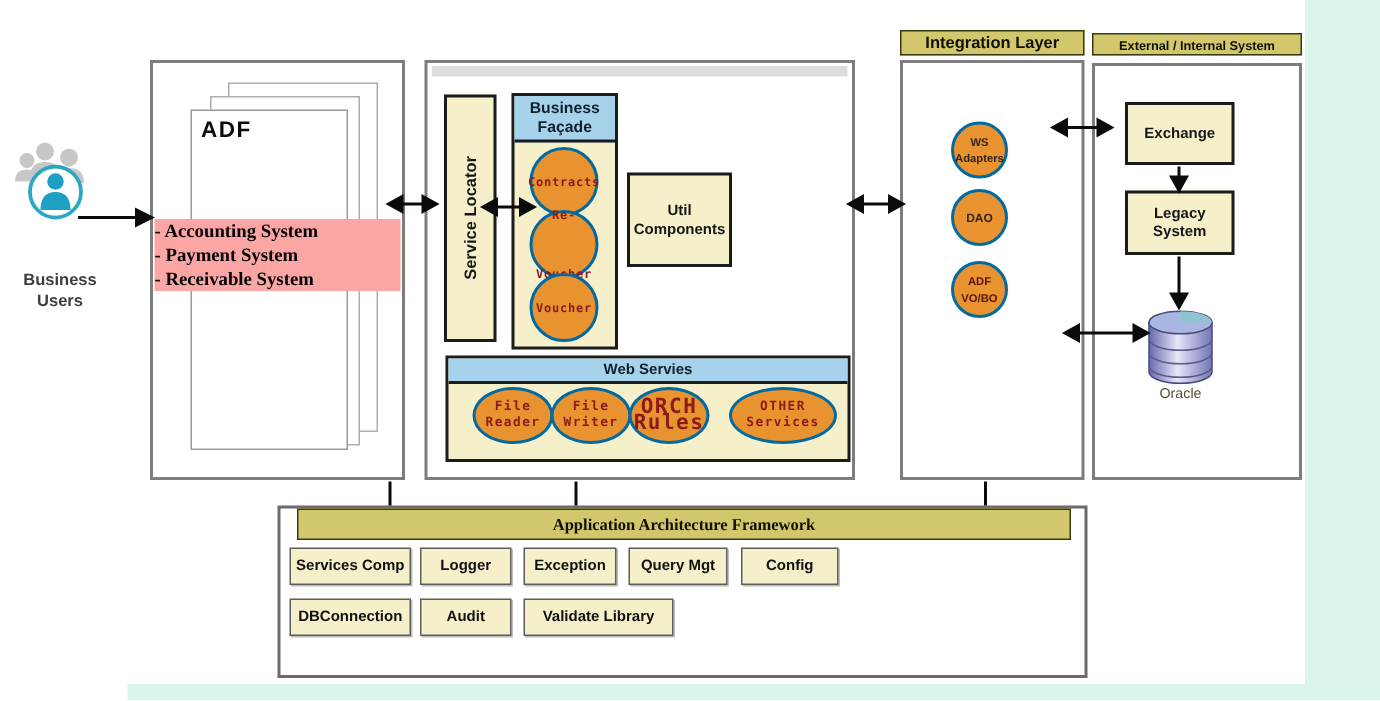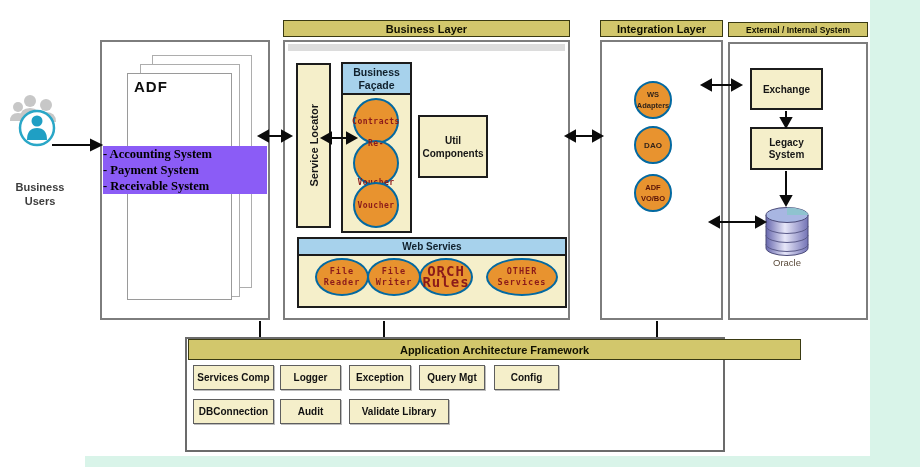--- a/index.html
+++ b/index.html
@@ -64,30 +64,27 @@
     <span style="display:block">Business</span>
     <span style="display:block">Users</span>
   </div>
 
   <div class="frame" style="left:100px;top:40px;width:170px;height:280px;"></div>
 
   <div class="pg" style="left:152px;top:55px;width:100px;height:233px;z-index:1;"></div>
   <div class="pg" style="left:140px;top:64px;width:100px;height:233px;z-index:1;"></div>
   <div class="pg" style="left:127px;top:73px;width:105px;height:227px;z-index:1;border-color:#9a9a9a;"></div>
   <div class="abs" style="left:134px;top:78px;font-weight:bold;font-size:15px;letter-spacing:1px;color:#0d0d0d;z-index:2;">ADF</div>
-  <div class="abs" style="left:103px;top:146px;width:164px;background:#8b5cf6;z-index:2;
+  <div class="abs" style="left:103px;top:146px;width:164px;background:#fca5a5;z-index:2;
        font-family:'Liberation Serif', serif;font-weight:bold;font-size:12.5px;line-height:16px;color:#000;">
     <div>- Accounting System</div>
     <div>- Payment System</div>
     <div>- Receivable System</div>
   </div>
 
-  <div class="layer-hdr" style="left:283px;top:20px;width:287px;height:17px;">
-    <span>Business Layer</span>
-  </div>
   <div class="frame" style="left:283px;top:40px;width:287px;height:280px;"></div>
   <div class="abs" style="left:288px;top:44px;width:277px;height:7px;background:#dcdcdc;z-index:1;"></div>
 
   <div class="cream" style="left:296px;top:63px;width:35px;height:165px;z-index:2;">
     <span style="writing-mode:vertical-rl;transform:rotate(180deg);font-size:11px;">Service Locator</span>
   </div>
 
   <div class="cream" style="left:341px;top:62px;width:71px;height:171px;justify-content:flex-start;z-index:2;">
     <div class="blue-hdr" style="height:31px;font-size:10.5px;line-height:13px;">
       <span>Business</span>
@@ -172,21 +169,21 @@
       <path d="M2 21 a21 7.5 0 0 0 42 0" fill="none" stroke="#5a5a88" stroke-width="1"></path>
       <path d="M2 30 a21 7.5 0 0 0 42 0" fill="none" stroke="#5a5a88" stroke-width="1"></path>
       <path d="M2 39 a21 7.5 0 0 0 42 0" fill="none" stroke="#5a5a88" stroke-width="1"></path>
       <ellipse cx="23" cy="10" rx="21" ry="7.5" fill="#a8b6e2" stroke="#4a4a78" stroke-width="1"></ellipse>
       <path d="M23 2.5 a21 7.5 0 0 1 21 7.5 l-21 0 z" fill="#8fc3cf"></path>
     </svg>
   </div>
   <div class="abs" style="left:760px;top:257px;width:54px;text-align:center;font-size:9.5px;color:#5a4a3a;z-index:2;">Oracle</div>
 
   <div class="frame" style="left:185px;top:337px;width:540px;height:115px;border-color:#6b6b6b;">
-    <div class="layer-hdr" style="left:1px;top:0;width:613px;height:21px;">
+    <div class="layer-hdr" style="left:11px;top:0;width:516px;height:21px;font-family:Liberation Serif, serif;">
       <span>Application Architecture Framework</span>
     </div>
     <div class="fwbtn" style="left:6px;top:26px;width:81px;height:25px;">Services Comp</div>
     <div class="fwbtn" style="left:93px;top:26px;width:61px;height:25px;">Logger</div>
     <div class="fwbtn" style="left:162px;top:26px;width:62px;height:25px;">Exception</div>
     <div class="fwbtn" style="left:232px;top:26px;width:66px;height:25px;">Query Mgt</div>
     <div class="fwbtn" style="left:307px;top:26px;width:65px;height:25px;">Config</div>
     <div class="fwbtn" style="left:6px;top:60px;width:81px;height:25px;">DBConnection</div>
     <div class="fwbtn" style="left:93px;top:60px;width:61px;height:25px;">Audit</div>
     <div class="fwbtn" style="left:162px;top:60px;width:100px;height:25px;">Validate Library</div>

